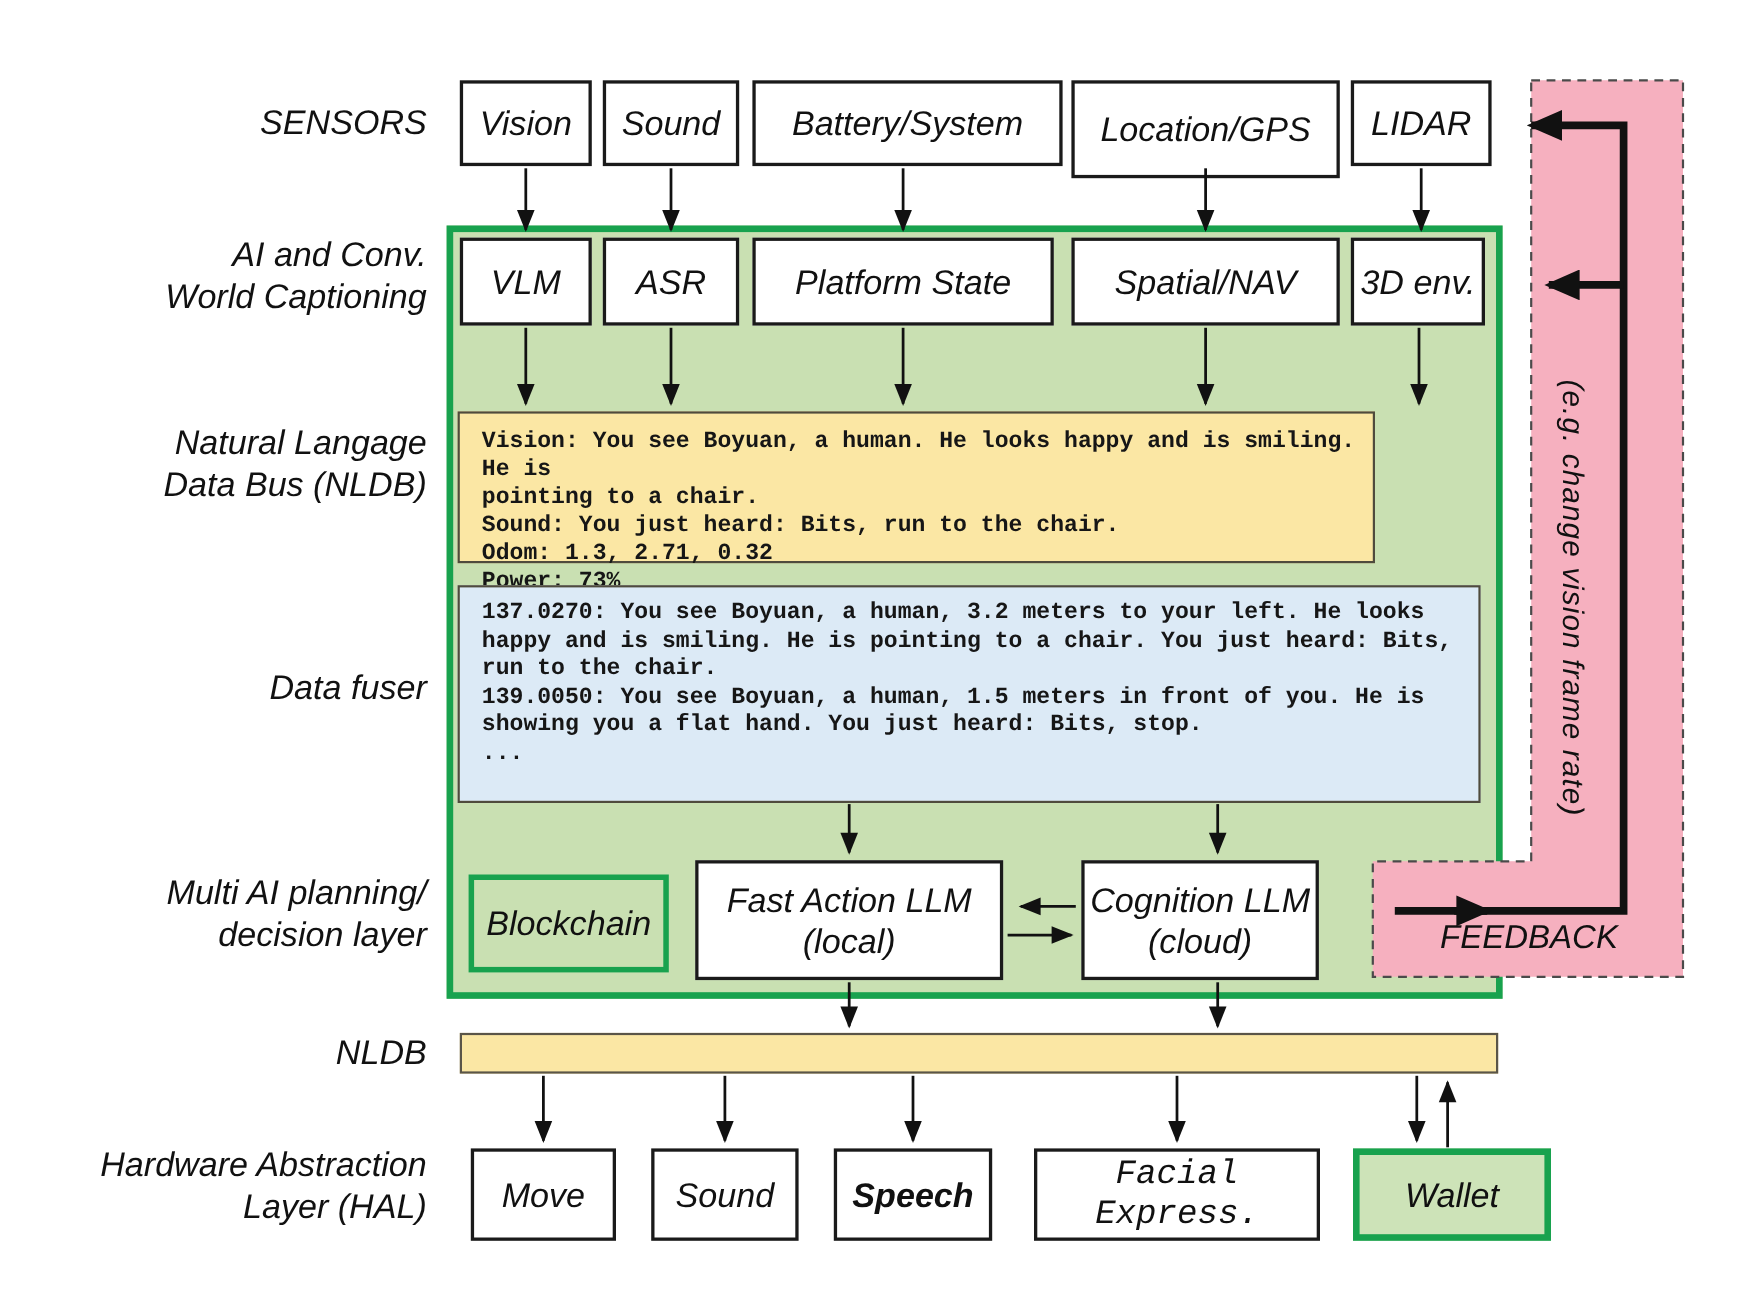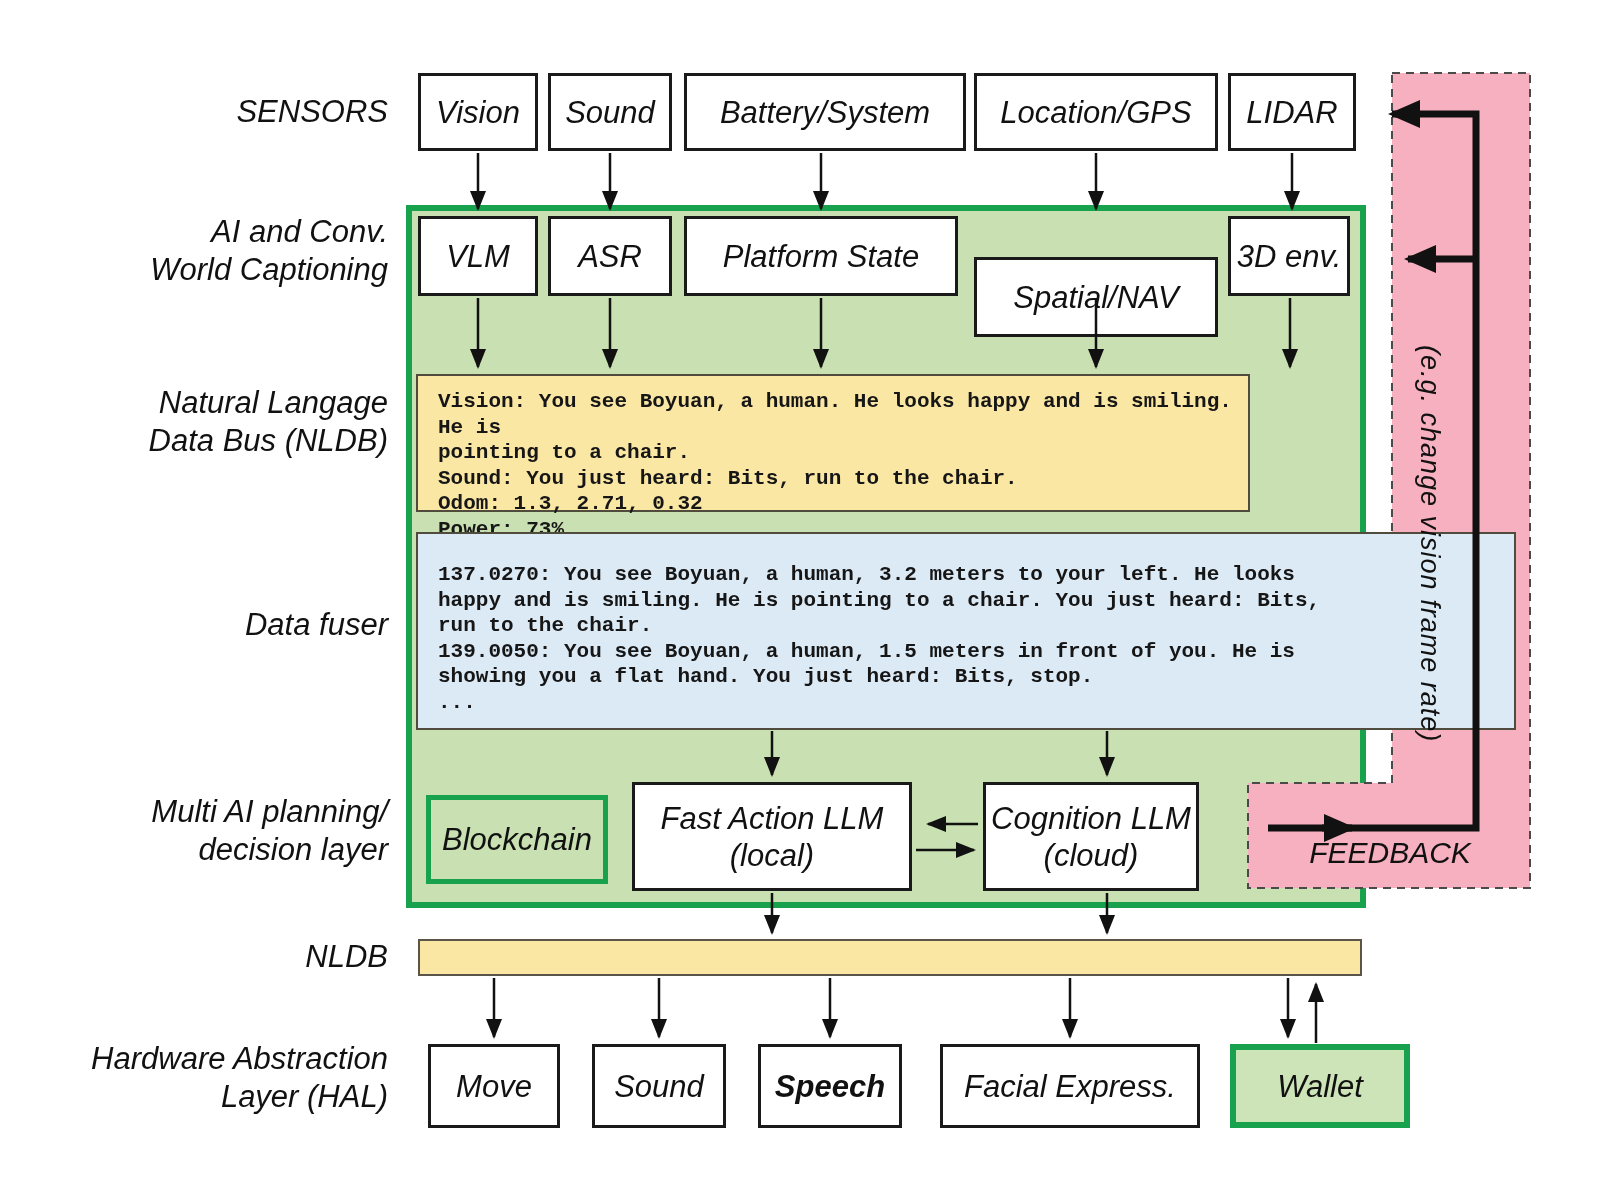--- a/index.html
+++ b/index.html
@@ -71,50 +71,50 @@
 
   <div class="box" style="left:418px;top:73px;width:120px;height:78px;">
     <span class="box-label">Vision</span>
     </div>
   <div class="box" style="left:548px;top:73px;width:124px;height:78px;">
     <span class="box-label">Sound</span>
     </div>
   <div class="box" style="left:684px;top:73px;width:282px;height:78px;">
     <span class="box-label">Battery/System</span>
     </div>
-  <div class="box" style="left:974px;top:73px;width:244px;height:78px;">
+  <div class="box" style="left:974px;top:73px;width:244px;height:89px;">
     <span class="box-label">Location/GPS</span>
     </div>
   <div class="box" style="left:1228px;top:73px;width:128px;height:78px;">
     <span class="box-label">LIDAR</span>
     </div>
 
   <div class="box" style="left:418px;top:216px;width:120px;height:80px;">
     <span class="box-label">VLM</span>
     </div>
   <div class="box" style="left:684px;top:216px;width:274px;height:80px;">
     <span class="box-label">Platform State</span>
     </div>
   <div class="box" style="left:548px;top:216px;width:124px;height:80px;">
     <span class="box-label">ASR</span>
     </div>
-  <div class="box" style="left:974px;top:216px;width:244px;height:80px;margin-top:41px;">
+  <div class="box" style="left:974px;top:216px;width:244px;height:80px;">
     <span class="box-label">Spatial/NAV</span>
     </div>
   <div class="box" style="left:1228px;top:216px;width:122px;height:80px;">
     <span class="box-label">3D env.</span>
     </div>
 
   <div class="mono" style="left:416px;top:374px;width:834px;height:138px;">Vision: You see Boyuan, a human. He looks happy and is smiling. He is
 pointing to a chair.
 Sound: You just heard: Bits, run to the chair.
 Odom: 1.3, 2.71, 0.32
 Power: 73%</div>
 
-  <div class="mono" id="fuser-box" style="left:416px;top:532px;width:1100px;height:198px;padding-top:28px;">137.0270: You see Boyuan, a human, 3.2 meters to your left. He looks
+  <div class="mono" id="fuser-box" style="left:416px;top:532px;width:930px;height:198px;padding-top:11px;">137.0270: You see Boyuan, a human, 3.2 meters to your left. He looks
 happy and is smiling. He is pointing to a chair. You just heard: Bits,
 run to the chair.
 139.0050: You see Boyuan, a human, 1.5 meters in front of you. He is
 showing you a flat hand. You just heard: Bits, stop.
 ...</div>
 
   <div class="greenbox" style="left:426px;top:795px;width:182px;height:89px;">
     <span class="box-label">Blockchain</span>
     </div>
   <div class="box" style="left:632px;top:782px;width:280px;height:109px;">
@@ -137,21 +137,21 @@
 
   <div class="box" style="left:428px;top:1044px;width:132px;height:84px;">
     <span class="box-label">Move</span>
     </div>
   <div class="box" style="left:592px;top:1044px;width:134px;height:84px;">
     <span class="box-label">Sound</span>
     </div>
   <div class="box" style="left:758px;top:1044px;width:144px;height:84px;font-weight:bold;">
     <span class="box-label">Speech</span>
     </div>
-  <div class="box" style="left:940px;top:1044px;width:260px;height:84px;">
+  <div class="box" style="left:940px;top:1044px;width:260px;height:84px;font-family:Liberation Mono, monospace;">
     <span class="box-label">Facial Express.</span>
     </div>
   <div class="greenbox" id="wallet-box" style="left:1230px;top:1044px;width:180px;height:84px;">
     <span class="box-label">Wallet</span>
     </div>
 
   <svg id="arrow-layer" class="abs">
     <defs>
       <marker id="arr" markerUnits="userSpaceOnUse" markerWidth="22" markerHeight="18" refX="19" refY="9" orient="auto">
         <path d="M1,1 L21,9 L1,17 Z" fill="#111"></path>

